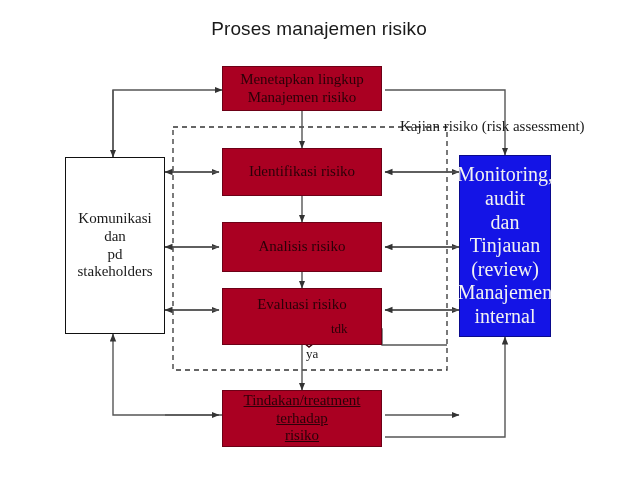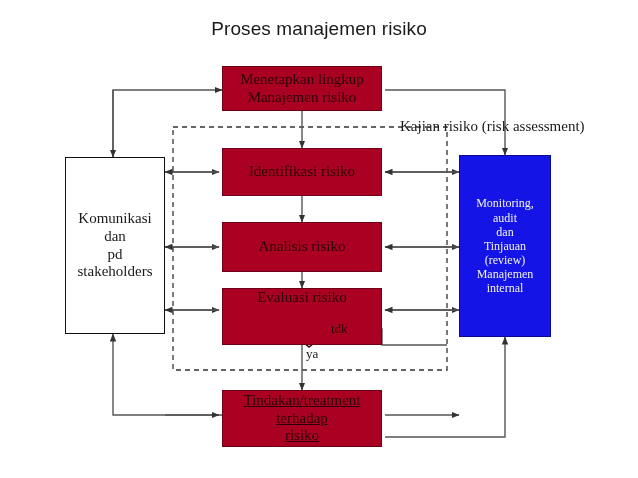--- a/index.html
+++ b/index.html
@@ -52,21 +52,21 @@
   .node-white {
     background: #ffffff;
     border: 1px solid #111111;
     color: #1a1a1a;
     font-size: 15px;
   }
   .node-blue {
     background: #1414e6;
     border: 1px solid #0a0a8c;
     color: #f2f2f2;
-    font-size: 12px;
+    font-size: 20px;
   }
   .node span {
     display: block;
     padding: 0 4px;
   }
   .edge-label {
     position: absolute;
     font-family: "Liberation Serif", serif;
     font-size: 13px;
     color: #1a1a1a;
@@ -150,21 +150,21 @@
       <span>Identifikasi risiko</span>
     </div>
   </div>
 
   <div class="node node-red" style="left:222px; top:222px; width:160px; height:50px;">
     <div>
       <span>Analisis risiko</span>
     </div>
   </div>
 
-  <div class="node node-red" style="left:222px; top:288px; width:160px; height:57px; align-items:flex-start; padding-top:0;">
+  <div class="node node-red" style="left:222px; top:288px; width:160px; height:57px; align-items:flex-start; padding-top:7px;">
     <div>
       <span>Evaluasi risiko</span>
     </div>
   </div>
 
   <div class="node node-red" style="left:222px; top:390px; width:160px; height:57px;text-decoration:underline;">
     <div>
       <span>Tindakan/treatment</span>
       <span>terhadap</span>
       <span>risiko</span>

